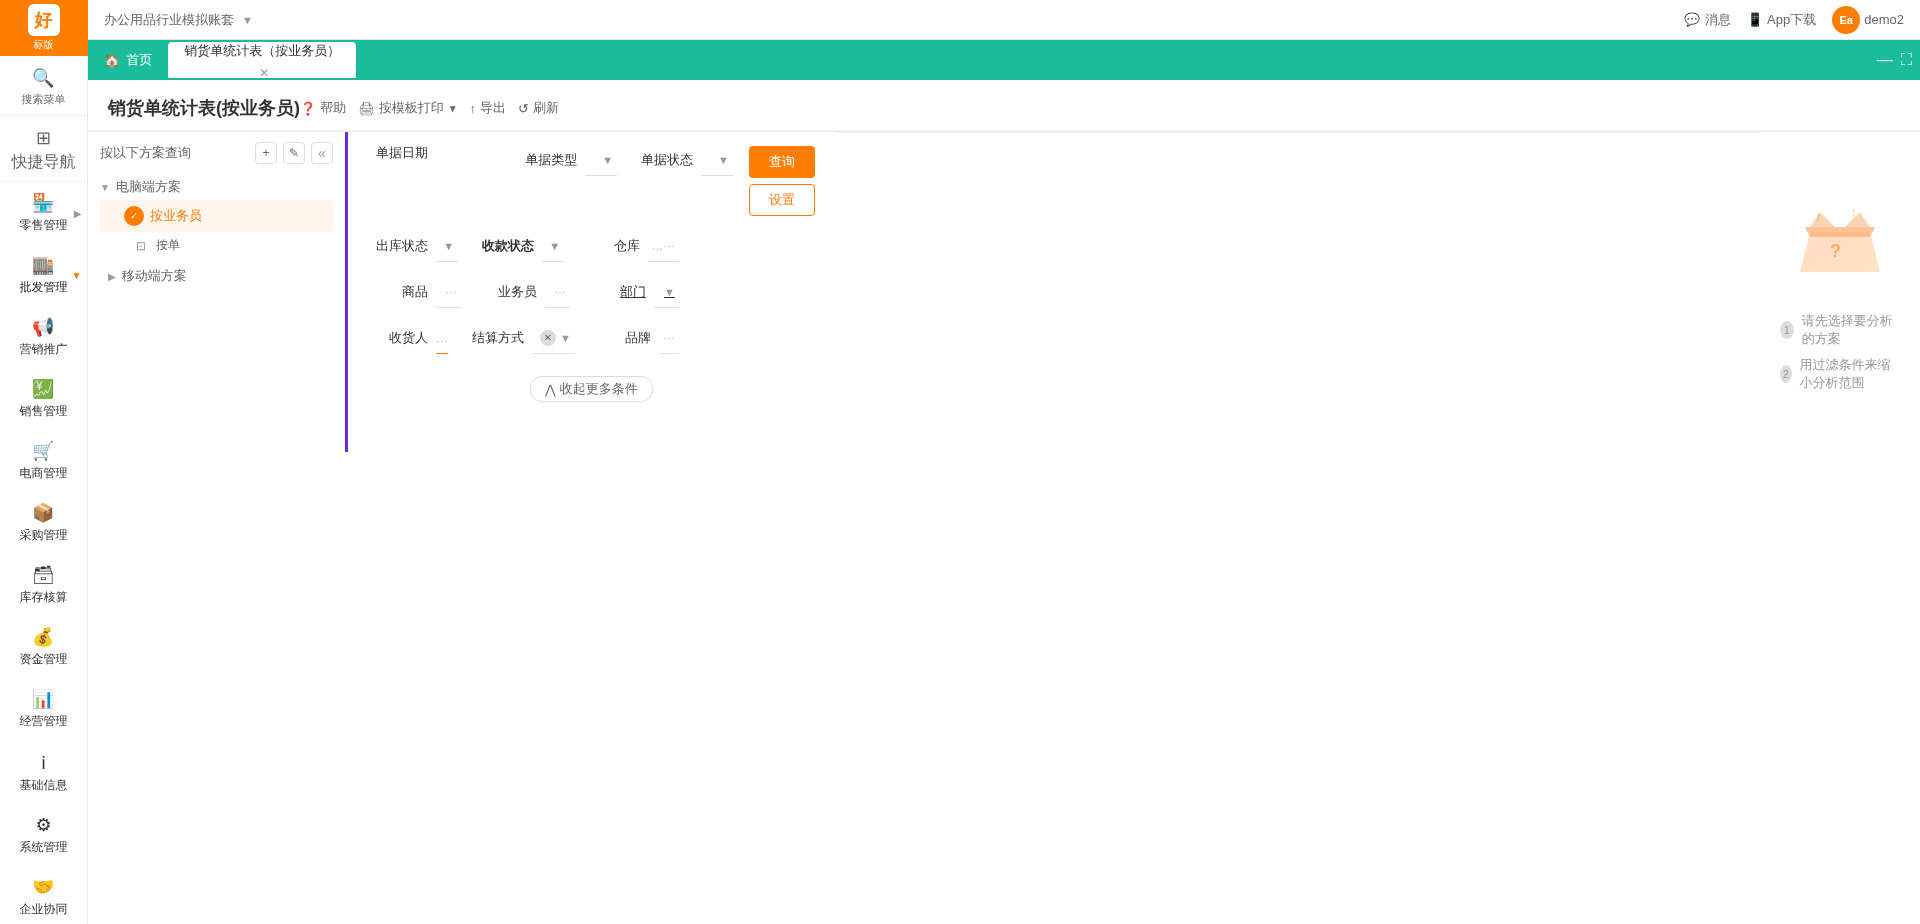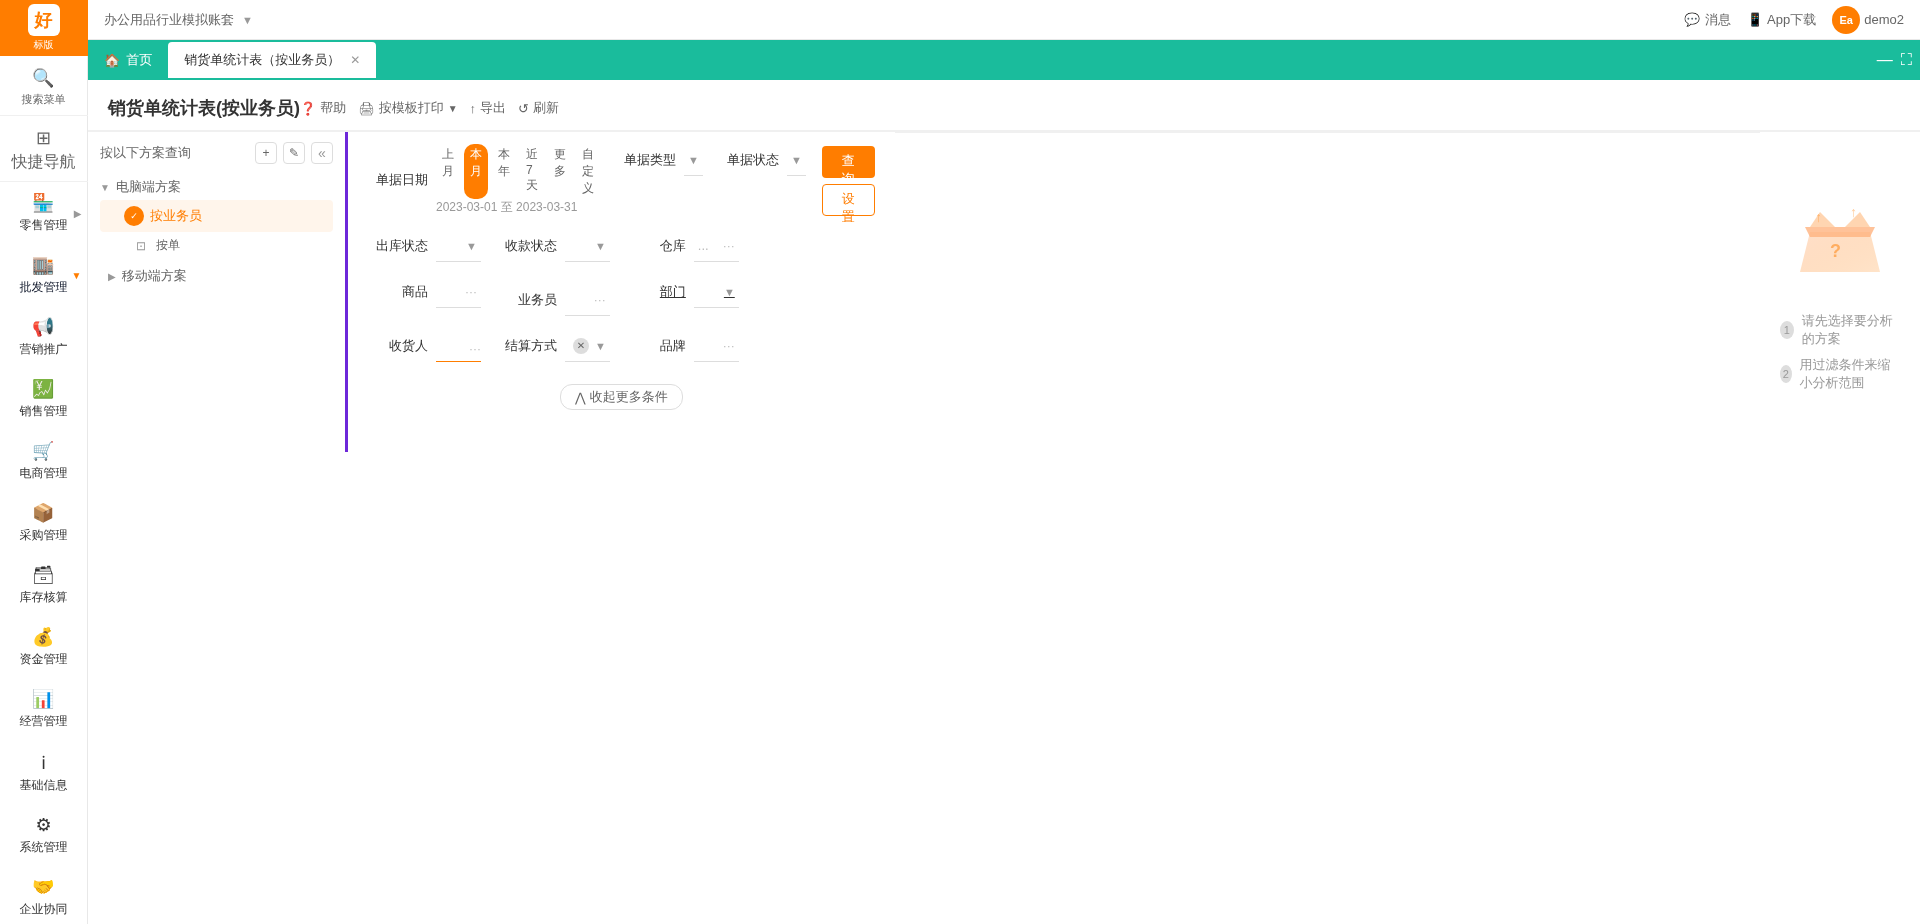--- a/index.html
+++ b/index.html
@@ -28,21 +28,21 @@
     .topbar { height: 40px; background: #fff; border-bottom: 1px solid #e8e8e8; display: flex; align-items: center; padding: 0 16px; justify-content: space-between; }
     .topbar-left { display: flex; align-items: center; gap: 8px; font-size: 13px; color: #666; }
     .topbar-right { display: flex; align-items: center; gap: 16px; }
     .topbar-right-item { display: flex; align-items: center; gap: 4px; cursor: pointer; font-size: 13px; color: #666; }
     .avatar { width: 28px; height: 28px; border-radius: 50%; background: #ff7d00; display: flex; align-items: center; justify-content: center; color: #fff; font-size: 12px; overflow: hidden; }
 
     
     .tabbar { height: 40px; background: #1abc9c; display: flex; align-items: center; padding: 0 0; }
     .tab { height: 40px; display: flex; align-items: center; padding: 0 16px; cursor: pointer; font-size: 13px; color: #fff; position: relative; gap: 6px; }
     .tab.home { background: transparent; }
-    .tab.active { background: #fff; color: #333; border-radius: 4px 4px 0 0; margin-top: 0; height: 36px; }
+    .tab.active { background: #fff; color: #333; border-radius: 4px 4px 0 0; margin-top: 0; height: 36px; flex-direction: column; }
     .tab .tab-close { font-size: 12px; color: #999; cursor: pointer; margin-left: 4px; }
     .tabbar-actions { margin-left: auto; display: flex; align-items: center; padding-right: 8px; gap: 8px; }
     .tabbar-actions span { color: #fff; font-size: 16px; cursor: pointer; }
 
     
     .content { flex: 1; overflow: auto; background: #f5f5f5; }
     .page-container { background: #fff; margin: 0; padding: 0; min-height: 100%; }
 
     
     .page-header { display: flex; align-items: center; justify-content: flex-start; padding: 16px 20px 10px 20px; }
@@ -295,33 +295,20 @@
             </div>
           </div>
         </div>
 
         <div style="flex:1;display:flex;flex-direction:row;">
           <div class="filter-panel">
 
             <div class="filter-row">
               <div class="filter-item" style="flex:2;">
                 <span class="filter-label">单据日期</span>
-                <div class="filter-control">
-                  <div class="filter-date-row">
-                    <div class="date-tabs">
-                      <span class="date-tab">上月</span>
-                      <span class="date-tab active">本月</span>
-                      <span class="date-tab">本年</span>
-                      <span class="date-tab">近7天</span>
-                      <span class="date-tab">更多</span>
-                      <span class="date-tab">自定义</span>
-                    </div>
-                  </div>
-                  <div class="date-range">2023-03-01 至 2023-03-31</div>
-                </div>
               </div>
               <div class="filter-item" style="flex:1.5;">
                 <span class="filter-label">单据类型</span>
                 <div class="filter-control">
                   <div class="filter-select">
                     <span></span>
                     <span class="filter-select-arrow">▼</span>
                   </div>
                 </div>
               </div>
@@ -343,21 +330,21 @@
             <div class="filter-row">
               <div class="filter-item" style="flex:1.5;">
                 <span class="filter-label">出库状态</span>
                 <div class="filter-control">
                   <div class="filter-select">
                     <span></span>
                     <span class="filter-select-arrow">▼</span>
                   </div>
                 </div>
               </div>
-              <div class="filter-item" style="flex:1.5;">
+              <div class="filter-item" style="flex:1.5;font-weight:bold;">
                 <span class="filter-label">收款状态</span>
                 <div class="filter-control">
                   <div class="filter-select">
                     <span></span>
                     <span class="filter-select-arrow">▼</span>
                   </div>
                 </div>
               </div>
               <div class="filter-item" style="flex:1.5;">
                 <span class="filter-label">仓库</span>
@@ -374,21 +361,21 @@
             <div class="filter-row">
               <div class="filter-item" style="flex:1.5;">
                 <span class="filter-label">商品</span>
                 <div class="filter-control">
                   <div class="filter-select">
                     <span></span>
                     <span class="filter-more-icon">···</span>
                   </div>
                 </div>
               </div>
-              <div class="filter-item" style="flex:1.5;margin-top:8px;">
+              <div class="filter-item" style="flex:1.5;">
                 <span class="filter-label">业务员</span>
                 <div class="filter-control">
                   <div class="filter-select">
                     <span></span>
                     <span class="filter-more-icon">···</span>
                   </div>
                 </div>
               </div>
               <div class="filter-item" style="flex:1.5;text-decoration:underline;">
                 <span class="filter-label">部门</span>

